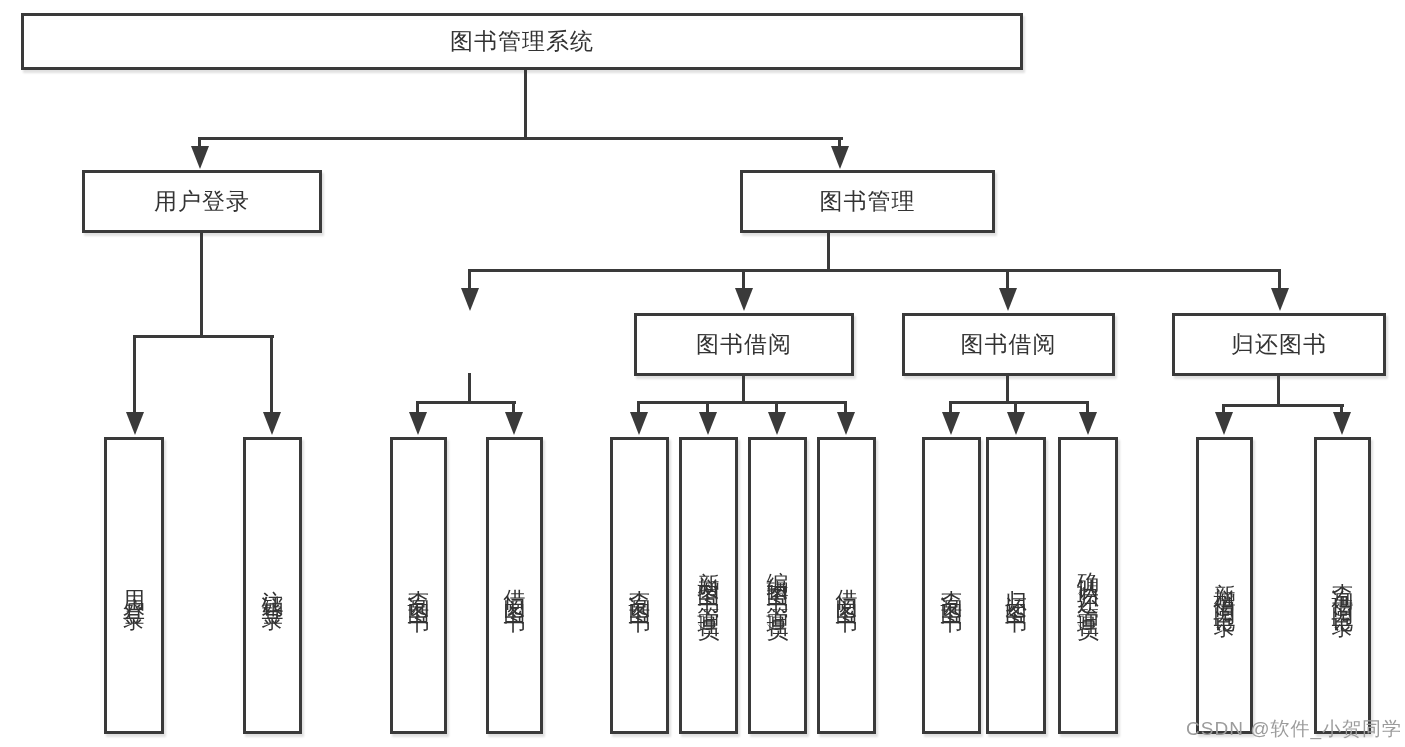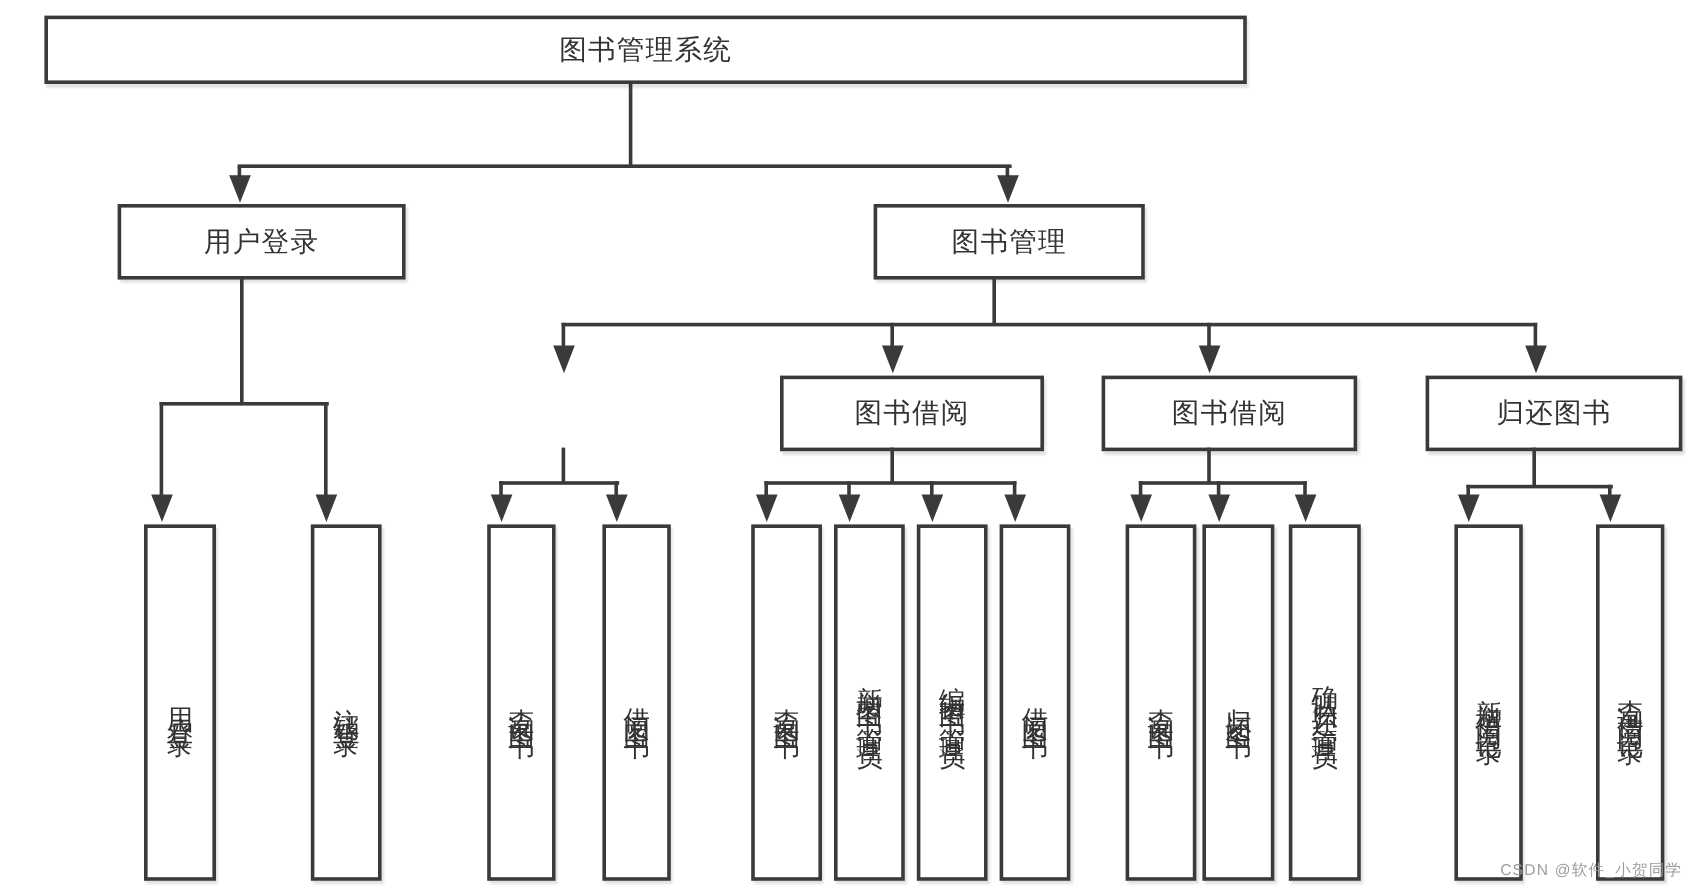--- a/index.html
+++ b/index.html
@@ -5,49 +5,48 @@
   html,body { margin:0; padding:0; background:#ffffff; }
   #canvas {
     position:relative; width:1405px; height:747px; background:#ffffff;
     font-family:"Liberation Sans", sans-serif; overflow:hidden;
   }
   .box {
     position:absolute; box-sizing:border-box;
     border:3px solid #3a3a3a; background:#ffffff; color:#333333;
     display:flex; align-items:center; justify-content:center;
     box-shadow:2px 3px 2px rgba(0,0,0,0.12);
-    margin-left:16px;
   }
   .hbox { font-size:23px; letter-spacing:1px; }
   .leaf {
     writing-mode:vertical-rl; text-orientation:mixed;
     font-size:22px; letter-spacing:7px; line-height:1;
   }
   .vline { position:absolute; width:3px; background:#3a3a3a; }
   .hline { position:absolute; height:3px; background:#3a3a3a; }
   .arrow {
     position:absolute; width:0; height:0;
     border-left:9px solid transparent; border-right:9px solid transparent;
     border-top:23px solid #3a3a3a;
   }
   .watermark {
-    position:absolute; right:3px; top:716px; font-size:13px;
+    position:absolute; right:3px; top:716px; font-size:19px;
     color:#9c9c9c; letter-spacing:1px; white-space:nowrap; z-index:5;
   }
 </style>
 </head>
 <body>
 
 <div id="canvas">
 
   <div class="box hbox" style="left:21px;top:13px;width:1002px;height:57px">图书管理系统</div>
 
   <div class="box hbox" style="left:82px;top:170px;width:240px;height:63px">用户登录</div>
 
-  <div class="box hbox" style="left:712px;top:170px;width:226px;height:63px">图书管理</div>
+  <div class="box hbox" style="left:740px;top:170px;width:255px;height:63px">图书管理</div>
 
 
   <div class="box hbox" style="left:634px;top:313px;width:220px;height:63px">图书借阅</div>
 
   <div class="box hbox" style="left:902px;top:313px;width:213px;height:63px">图书借阅</div>
 
   <div class="box hbox" style="left:1172px;top:313px;width:214px;height:63px">归还图书</div>
 
   <div class="box leaf" style="left:104px;top:437px;width:60px;height:297px">用户登录</div>
   <div class="box leaf" style="left:243px;top:437px;width:59px;height:297px">注销登录</div>

